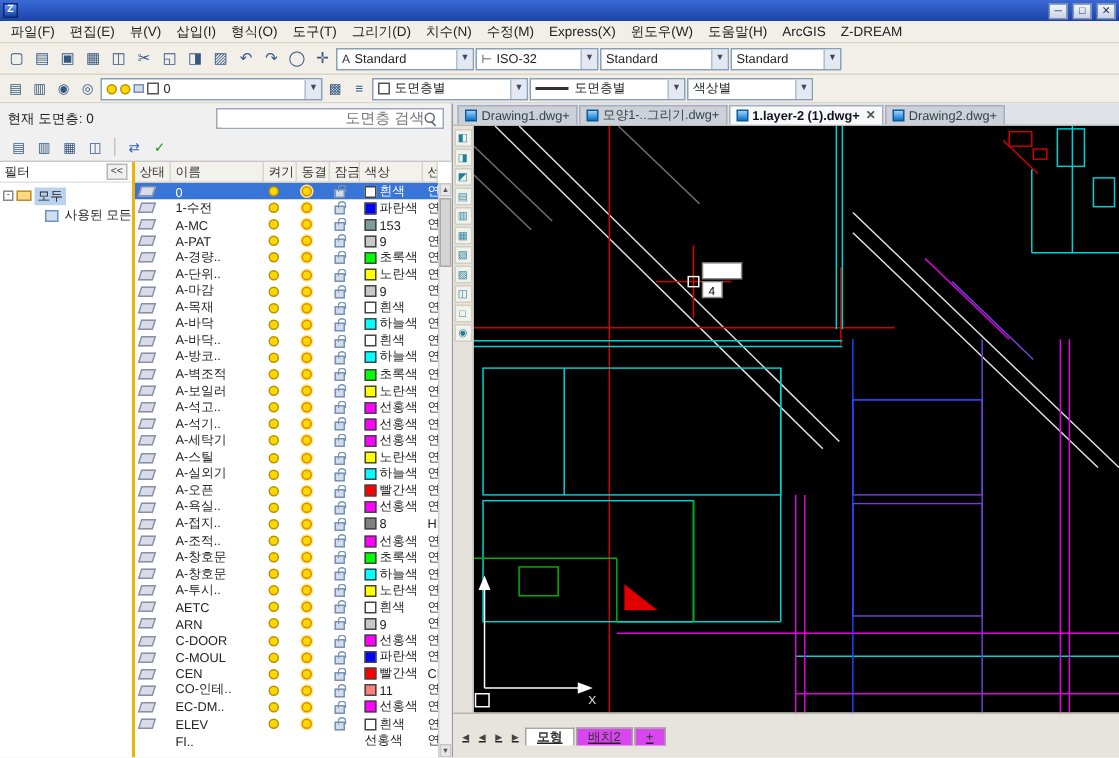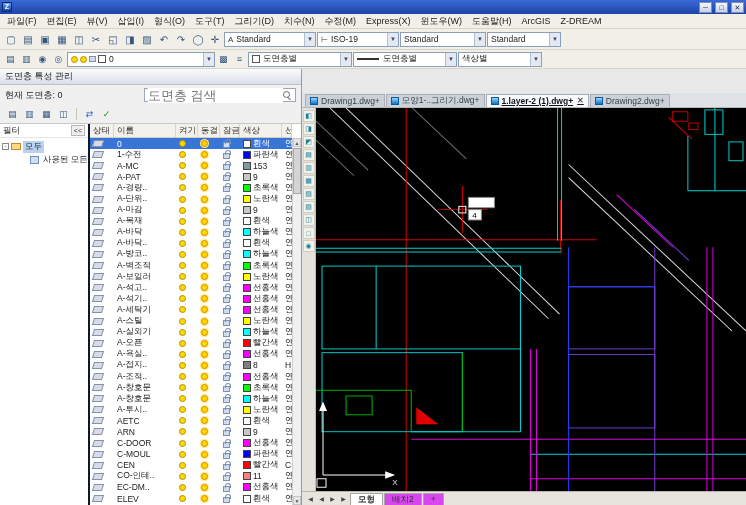--- a/index.html
+++ b/index.html
@@ -41,30 +41,30 @@
   
   .main { display:flex; height:436px; }
 
   
   .layer-panel { width:302px; background:#f0f0f0; border-right:1px solid #9a9a9a; display:flex; flex-direction:column; }
   .panel-title { height:16px; background:linear-gradient(#fbfbfb,#d9dfe9); border-bottom:1px solid #c0c0c0;
     display:flex; align-items:center; padding-left:5px; font-size:9px; color:#222; }
   .panel-row1 { height:20px; display:flex; align-items:center; padding:0 5px; font-size:9px; gap:2px; }
   .search-box { margin-left:auto; width:152px; height:14px; background:#fff; border:1px solid #a0a8b8;
     display:flex; align-items:center; padding:0 3px; }
-  .search-box input { border:none; outline:none; flex:1; font-size:13px; font-family:inherit; color:#444; min-width:0; }
+  .search-box input { border:none; outline:none; flex:1; font-size:10px; font-family:inherit; color:#444; min-width:0;text-align:right; }
   .mag { position:relative; width:9px; height:9px; flex:none; }
   .mag::before { content:""; position:absolute; width:5px; height:5px; border:1px solid #667; border-radius:50%; left:0; top:0; }
   .mag::after  { content:""; position:absolute; width:4px; height:1px; background:#667; transform:rotate(45deg); left:4px; top:7px; }
   .panel-row2 { height:18px; display:flex; align-items:center; gap:2px; padding:0 5px; }
   .pi { width:15px; height:15px; display:flex; align-items:center; justify-content:center; font-size:9px; color:#35577f; }
   .pi-sep { width:1px; height:12px; background:#c8c5b8; margin:0 3px; }
   .panel-body { flex:1; display:flex; overflow:hidden; background:#fff; border-top:1px solid #c8c8c8; }
 
-  .filter-col { width:90px; border-right:2px solid #0f172a; display:flex; flex-direction:column; font-size:8.5px; background:#fff; }
+  .filter-col { width:90px; border-right:2px solid #eab308; display:flex; flex-direction:column; font-size:8.5px; background:#fff; }
   .filter-header { height:14px; display:flex; align-items:center; padding:0 3px; border-bottom:1px solid #e4e4e4; }
   .collapse-btn { margin-left:auto; font-size:7px; height:11px; line-height:10px; padding:0 2px; background:#f0f0f0; border:1px solid #b8b8b8; color:#333; }
   .tree { padding-top:2px; }
   .tree-row { height:13px; display:flex; align-items:center; gap:2px; padding-left:2px; white-space:nowrap; overflow:hidden; }
   .tree-row .lbl { padding:0 2px; }
   .tree-row.selected .lbl { background:#b9d2ef; }
   .tree-child { padding-left:30px; }
   .expander { width:7px; height:7px; border:1px solid #888; background:#fff; font-size:6px; line-height:5px; text-align:center; color:#333; flex:none; }
   .folder-icon { width:10px; height:7px; background:#ffd87f; border:1px solid #b89030; flex:none; }
   .layers-icon { width:9px; height:8px; background:#cfe0f4; border:1px solid #7090c0; flex:none; }
@@ -85,33 +85,33 @@
   .lock::before { content:""; position:absolute; top:-4px; left:1px; width:4px; height:4px;
     border:1px solid #7a92b4; border-bottom:none; border-radius:3px 3px 0 0; }
   .swatch { width:8px; height:8px; border:1px solid #444; margin-right:2px; flex:none; }
   .vscroll { position:absolute; right:0; top:14px; bottom:0; width:9px; background:#f0f0f0; border-left:1px solid #d0d0d0; }
   .vs-btn { height:9px; font-size:5px; line-height:8px; text-align:center; color:#555; background:#e6e6e6; border:1px solid #c6c6c6; }
   .vs-thumb { position:absolute; top:10px; left:0; right:0; height:46px; background:#d4d4d4; border:1px solid #a8a8a8; }
   .vs-down { position:absolute; bottom:0; left:0; right:0; }
 
   
   .drawing { flex:1; display:flex; flex-direction:column; background:#e8e8e8; min-width:0; }
-  .doc-tabs { height:15px; background:#dfe2e7; border-bottom:1px solid #b8b8b8; display:flex; align-items:center; gap:1px; padding-left:3px; font-size:8.5px; flex:none;margin-top:24px; }
+  .doc-tabs { height:15px; background:#dfe2e7; border-bottom:1px solid #b8b8b8; display:flex; align-items:center; gap:1px; padding-left:3px; font-size:8.5px; flex:none; }
   .doc-tab { height:13px; display:flex; align-items:center; gap:3px; padding:0 4px; background:#ccd1d9; border:1px solid #a8aeba; border-bottom:none; color:#344; white-space:nowrap; }
-  .doc-tab.active { background:#f8f9fb; color:#112; font-weight:bold;text-decoration:underline; }
+  .doc-tab.active { background:#f8f9fb; color:#112; font-weight:bold; }
   .tab-file-icon { width:8px; height:8px; background:linear-gradient(#9fd4ff,#0a74c8); border:1px solid #085a9a; flex:none; }
   .tab-close { font-size:8px; color:#555; margin-left:1px; }
   .canvas-wrap { flex:1; display:flex; overflow:hidden; min-height:0; }
   .side-strip { width:14px; background:#e4e2da; border-right:1px solid #c0beb4; display:flex; flex-direction:column; align-items:center; gap:1px; padding-top:2px; flex:none; }
   .strip-icon { width:12px; height:12px; display:flex; align-items:center; justify-content:center;
     font-size:7px; color:#1f7f9f; background:#f2f1ea; border:1px solid #d0cec2; }
   .canvas { flex:1; background:#000; position:relative; min-width:0; }
   .canvas svg { position:absolute; inset:0; width:100%; height:100%; }
   svg text { font-family:"Liberation Sans", sans-serif; }
-  .bottom-bar { height:14px; background:#e6e4dc; border-top:1px solid #b8b6ac; display:flex; align-items:center; gap:1px; padding-left:3px; font-size:8.5px; flex:none; }
+  .bottom-bar { height:30px; background:#e6e4dc; border-top:1px solid #b8b6ac; display:flex; align-items:center; gap:1px; padding-left:3px; font-size:8.5px; flex:none;text-decoration:underline; }
   .nav-btn { width:11px; text-align:center; font-size:6px; color:#444; }
   .sheet-tab { padding:0 7px; height:12px; line-height:11px; background:#d946ef; border:1px solid #a8a6a0; border-bottom:none; color:#333; }
   .sheet-tab.active { background:#fff; font-weight:bold; }
 </style>
 </head>
 <body>
 
 <div class="titlebar">
   <span class="app-icon">Z</span>
   <span class="tb-spacer"></span>
@@ -168,21 +168,21 @@
       <span class="tb-icon">◯</span>
       <span class="tb-icon">✛</span>
     </span>
   <span class="combo" style="width:92px">
     <span class="c-icn">A</span>
     <span>Standard</span>
     <span class="arrow">▼</span>
   </span>
   <span class="combo" style="width:82px">
     <span class="c-icn">⊢</span>
-    <span>ISO-19</span>
+    <span>ISO-32</span>
     <span class="arrow">▼</span>
   </span>
   <span class="combo" style="width:86px">
     <span>Standard</span>
     <span class="arrow">▼</span>
   </span>
   <span class="combo" style="width:74px">
     <span>Standard</span>
     <span class="arrow">▼</span>
   </span>
@@ -221,21 +221,20 @@
   </span>
   <span class="combo" style="width:84px">
     <span>색상별</span>
     <span class="arrow">▼</span>
   </span>
 </div>
 
 <div class="main">
 
   <div class="layer-panel">
-    <div class="panel-title">도면층 특성 관리</div>
     <div class="panel-row1">
       <span>현재 도면층: 0</span>
       <span class="search-box">
         <input placeholder="도면층 검색" style="">
         <span class="mag"></span>
       </span>
     </div>
     <div class="panel-row2">
       <span style="display:flex;gap:2px;">
 

